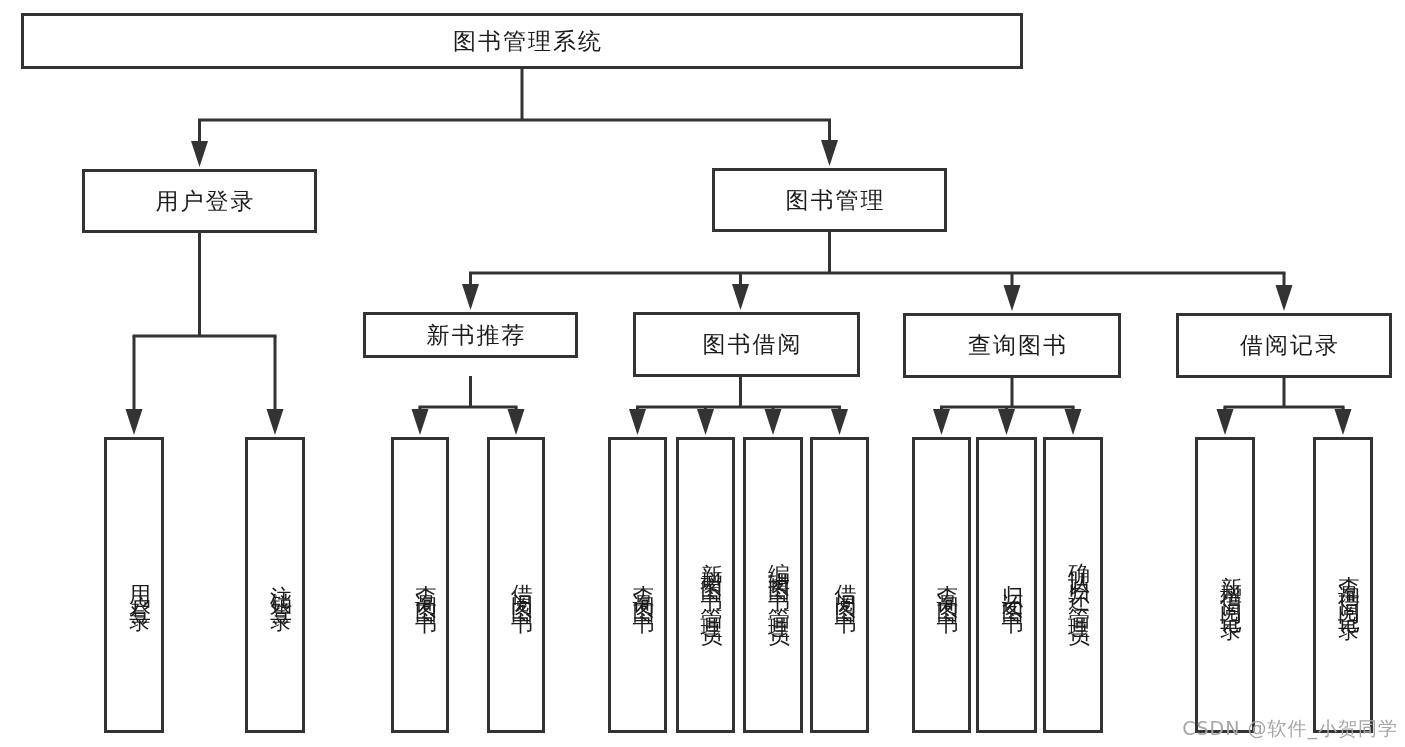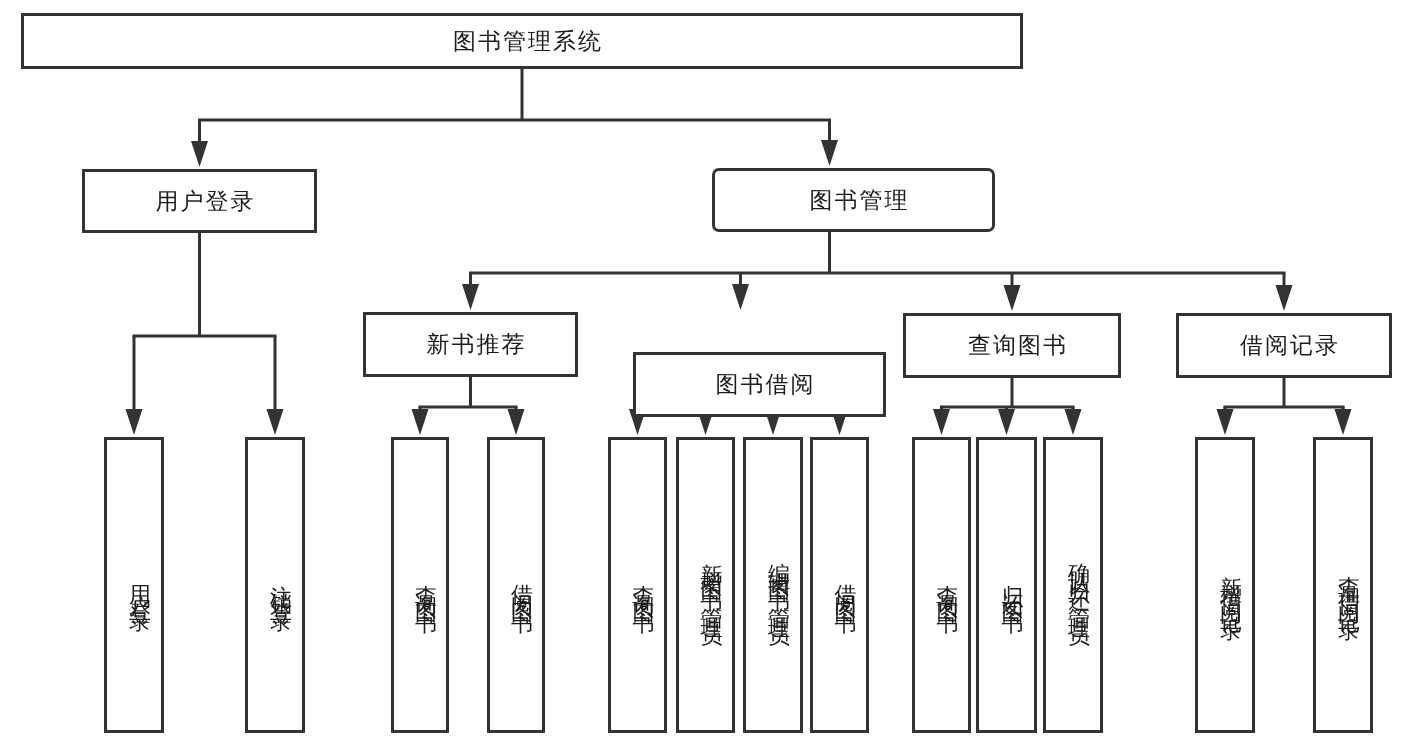--- a/index.html
+++ b/index.html
@@ -113,27 +113,27 @@
       <line x1="1343" y1="407" x2="1343" y2="413"></line>
       <polygon points="1334.5,409 1351.5,409 1343,435"></polygon>
     </svg>
   <div id="nodes">
       <div class="node h" style="left: 21px; top: 13px; width: 1002px; height: 56px;">
         <span class="lbl">图书管理系统</span>
       </div>
       <div class="node h" style="left: 82px; top: 169px; width: 235px; height: 64px;">
         <span class="lbl">用户登录</span>
       </div>
-      <div class="node h" style="left: 712px; top: 168px; width: 283px; height: 64px; border-radius: 7px;">
+      <div class="node h" style="left: 712px; top: 168px; width: 235px; height: 64px;">
         <span class="lbl">图书管理</span>
       </div>
-      <div class="node h" style="left: 363px; top: 312px; width: 215px; height: 65px;">
+      <div class="node h" style="left: 363px; top: 312px; width: 215px; height: 46px;">
         <span class="lbl">新书推荐</span>
       </div>
-      <div class="node h" style="left: 633px; top: 312px; width: 253px; height: 65px; margin-top: 40px;">
+      <div class="node h" style="left: 633px; top: 312px; width: 227px; height: 65px;">
         <span class="lbl">图书借阅</span>
       </div>
       <div class="node h" style="left: 903px; top: 313px; width: 218px; height: 65px;">
         <span class="lbl">查询图书</span>
       </div>
       <div class="node h" style="left: 1176px; top: 313px; width: 216px; height: 65px;">
         <span class="lbl">借阅记录</span>
       </div>
       <div class="node v" style="left: 104px; top: 437px; width: 60px; height: 296px;">
         <span class="lbl">用户登录</span>
@@ -168,13 +168,14 @@
       <div class="node v" style="left: 1043px; top: 437px; width: 60px; height: 296px;">
         <span class="lbl">确认归还（管理员）</span>
       </div>
       <div class="node v" style="left: 1195px; top: 437px; width: 60px; height: 296px;">
         <span class="lbl">新增借阅记录</span>
       </div>
       <div class="node v" style="left: 1313px; top: 437px; width: 60px; height: 296px;">
         <span class="lbl">查询借阅记录</span>
       </div>
     </div>
+  <div class="watermark">CSDN @软件_小贺同学</div>
 </div>
 
 </body></html>

